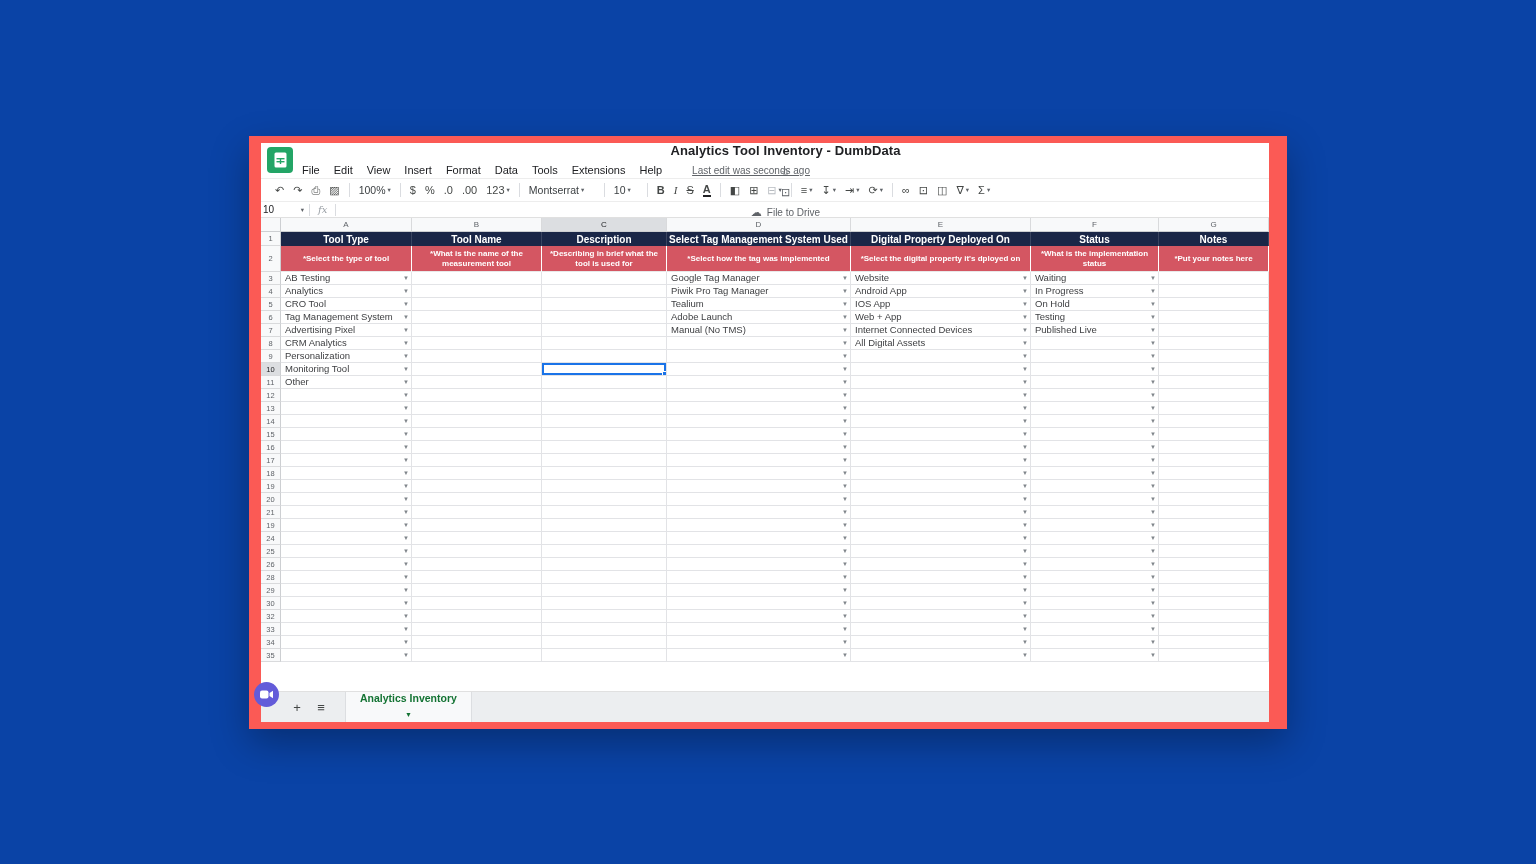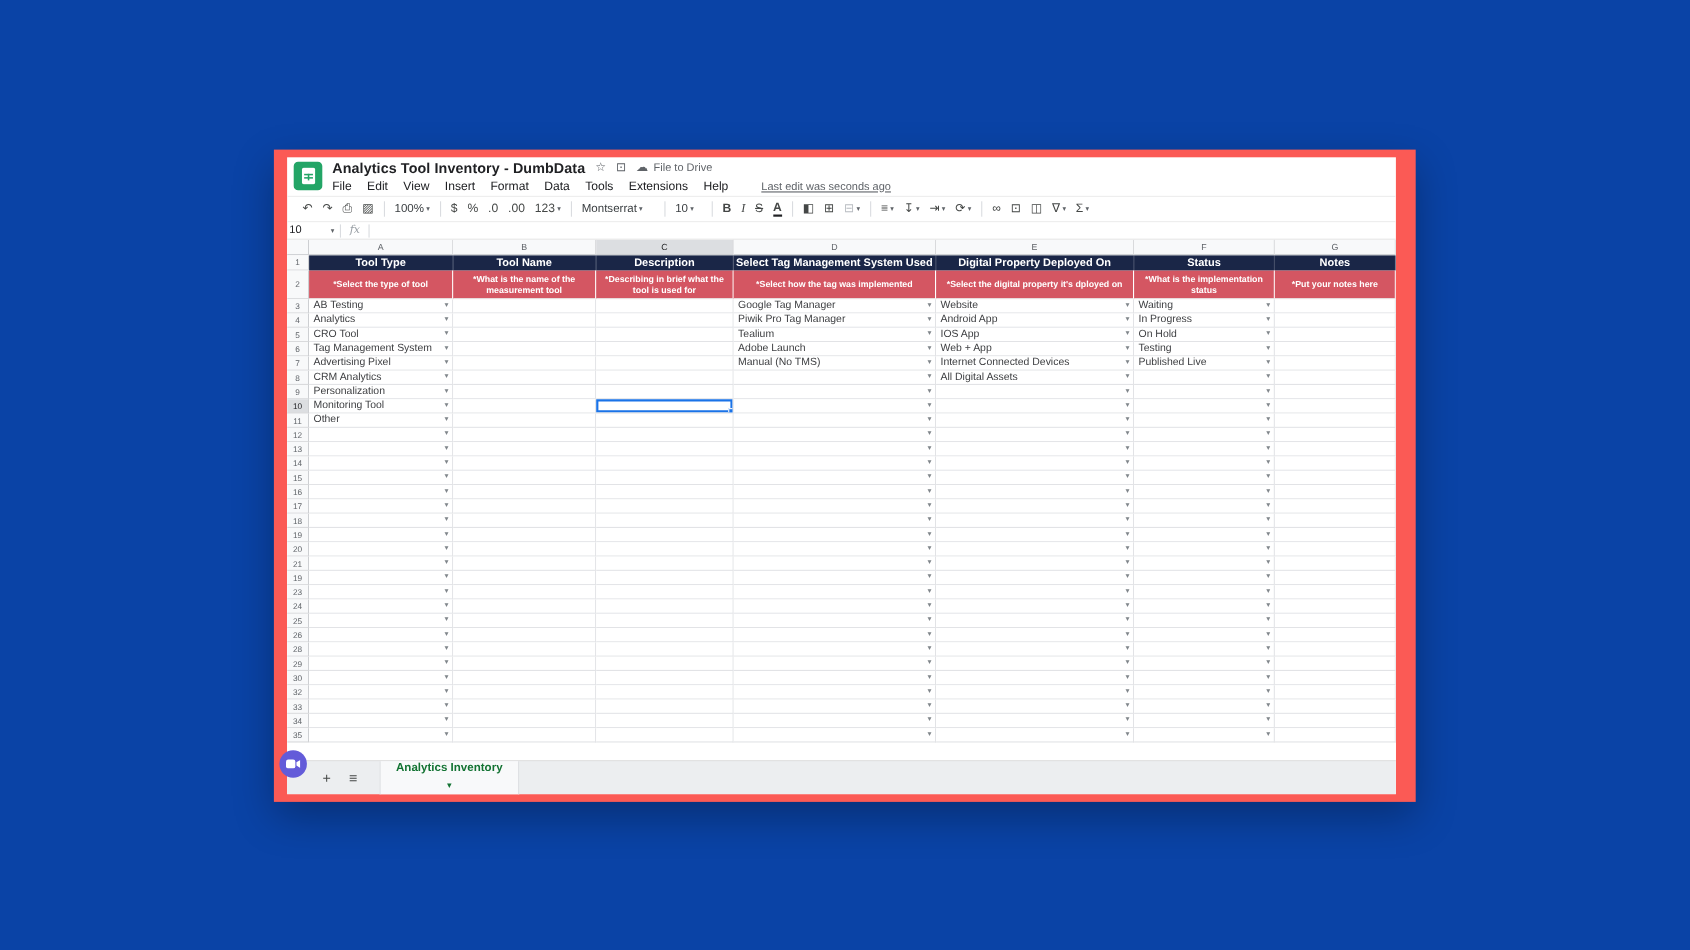--- a/index.html
+++ b/index.html
@@ -9,21 +9,21 @@
   .frame { position:absolute; left:249px; top:136px; width:1038px; height:593px;
            background:#fb5a55; box-shadow:0 14px 36px rgba(0,0,0,.30); }
   .window { position:absolute; left:12px; top:7px; width:1008px; height:579px;
             background:#ffffff; display:flex; flex-direction:column; overflow:hidden; }
 
   
   .titlebar { height:35px; display:flex; align-items:stretch; padding-left:6px; flex:none; }
   .logo { width:26px; height:26px; margin-top:4px; background:#23a566; border-radius:4px;
           display:flex; align-items:center; justify-content:center; flex:none; }
   .tb-right { display:flex; flex-direction:column; margin-left:9px; flex:1; min-width:0; }
-  .title-row { height:19px; display:flex; align-items:center; gap:9px; }
+  .title-row { height:19px; display:flex; align-items:center; gap:9px;flex-direction:column; }
   .doc-title { font-size:13px; font-weight:700; color:#202124; letter-spacing:.1px; }
   .small-ico { font-size:11px; color:#5f6368; line-height:1; }
   .saved { font-size:10px; color:#5f6368; display:flex; align-items:center; gap:5px; }
   .menu-row { height:16px; display:flex; align-items:center; gap:14px; }
   .menu-item { font-size:11px; color:#202124; }
   .last-edit { font-size:10px; color:#5f6368; text-decoration:underline; margin-left:16px; }
 
   
   .toolbar { height:23px; display:flex; align-items:center; padding-left:14px; gap:9px;
              border-top:1px solid #ededed; flex:none; }
@@ -663,38 +663,20 @@
             </div>
             <div class="cell rw" style="width: 180px;">
               <span class="arrow">▼</span>
             </div>
             <div class="cell rw" style="width: 128px;">
               <span class="arrow">▼</span>
             </div>
             <div class="cell rw" style="width: 110px;"></div>
           </div>
           <div class="gridrow rw">
-            <div class="rowhdr rw">23</div>
-            <div class="cell rw" style="width: 131px;">
-              <span class="arrow">▼</span>
-            </div>
-            <div class="cell rw" style="width: 130px;"></div>
-            <div class="cell rw" style="width: 125px;"></div>
-            <div class="cell rw" style="width: 184px;">
-              <span class="arrow">▼</span>
-            </div>
-            <div class="cell rw" style="width: 180px;">
-              <span class="arrow">▼</span>
-            </div>
-            <div class="cell rw" style="width: 128px;">
-              <span class="arrow">▼</span>
-            </div>
-            <div class="cell rw" style="width: 110px;"></div>
-          </div>
-          <div class="gridrow rw">
             <div class="rowhdr rw">24</div>
             <div class="cell rw" style="width: 131px;">
               <span class="arrow">▼</span>
             </div>
             <div class="cell rw" style="width: 130px;"></div>
             <div class="cell rw" style="width: 125px;"></div>
             <div class="cell rw" style="width: 184px;">
               <span class="arrow">▼</span>
             </div>
             <div class="cell rw" style="width: 180px;">

